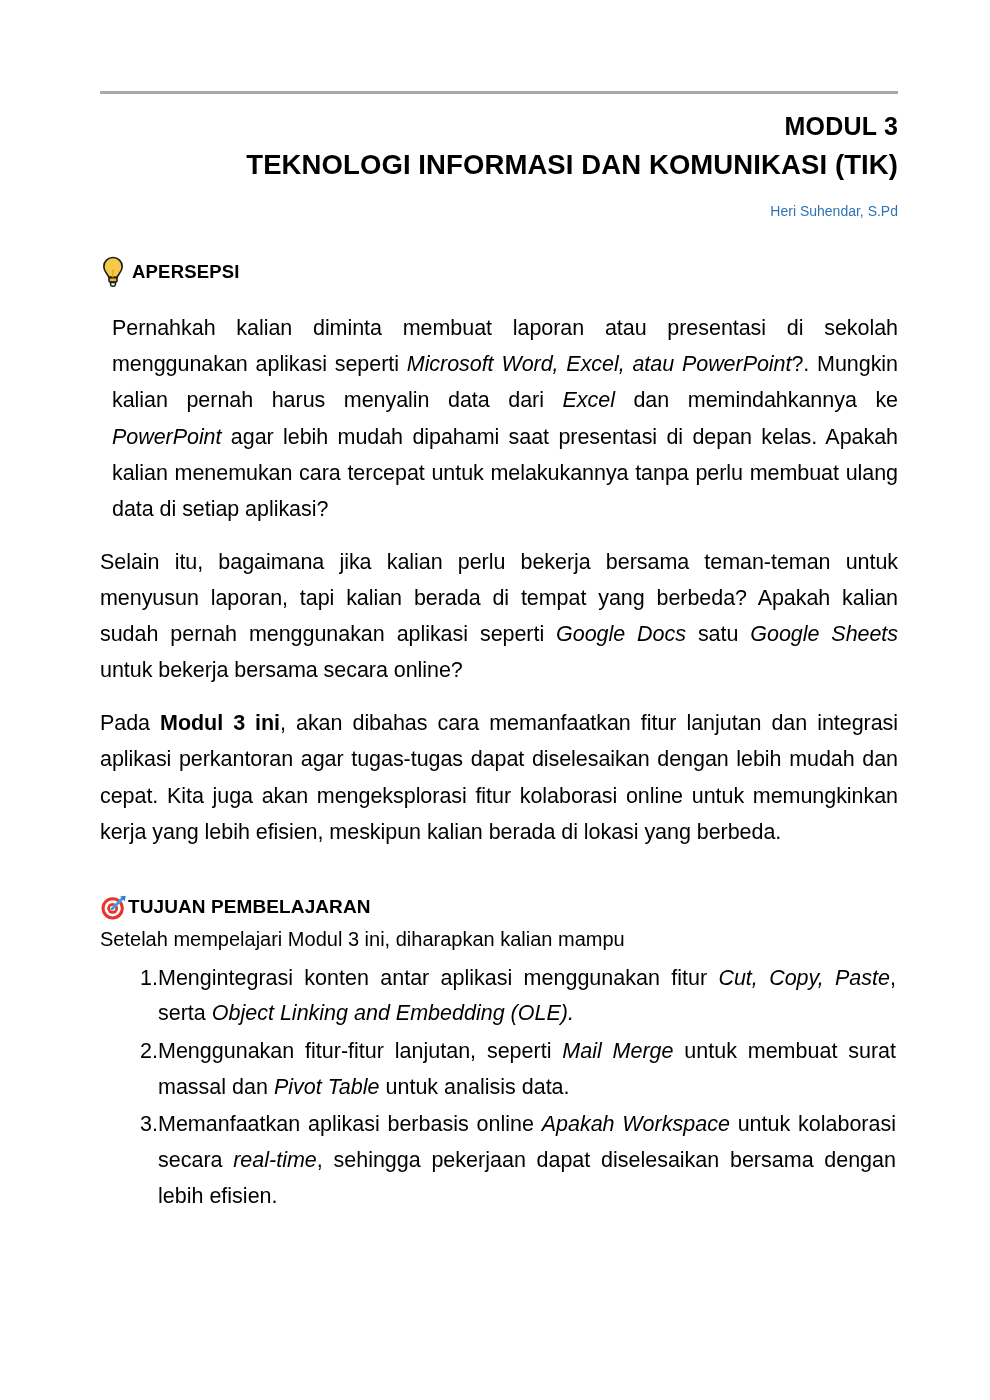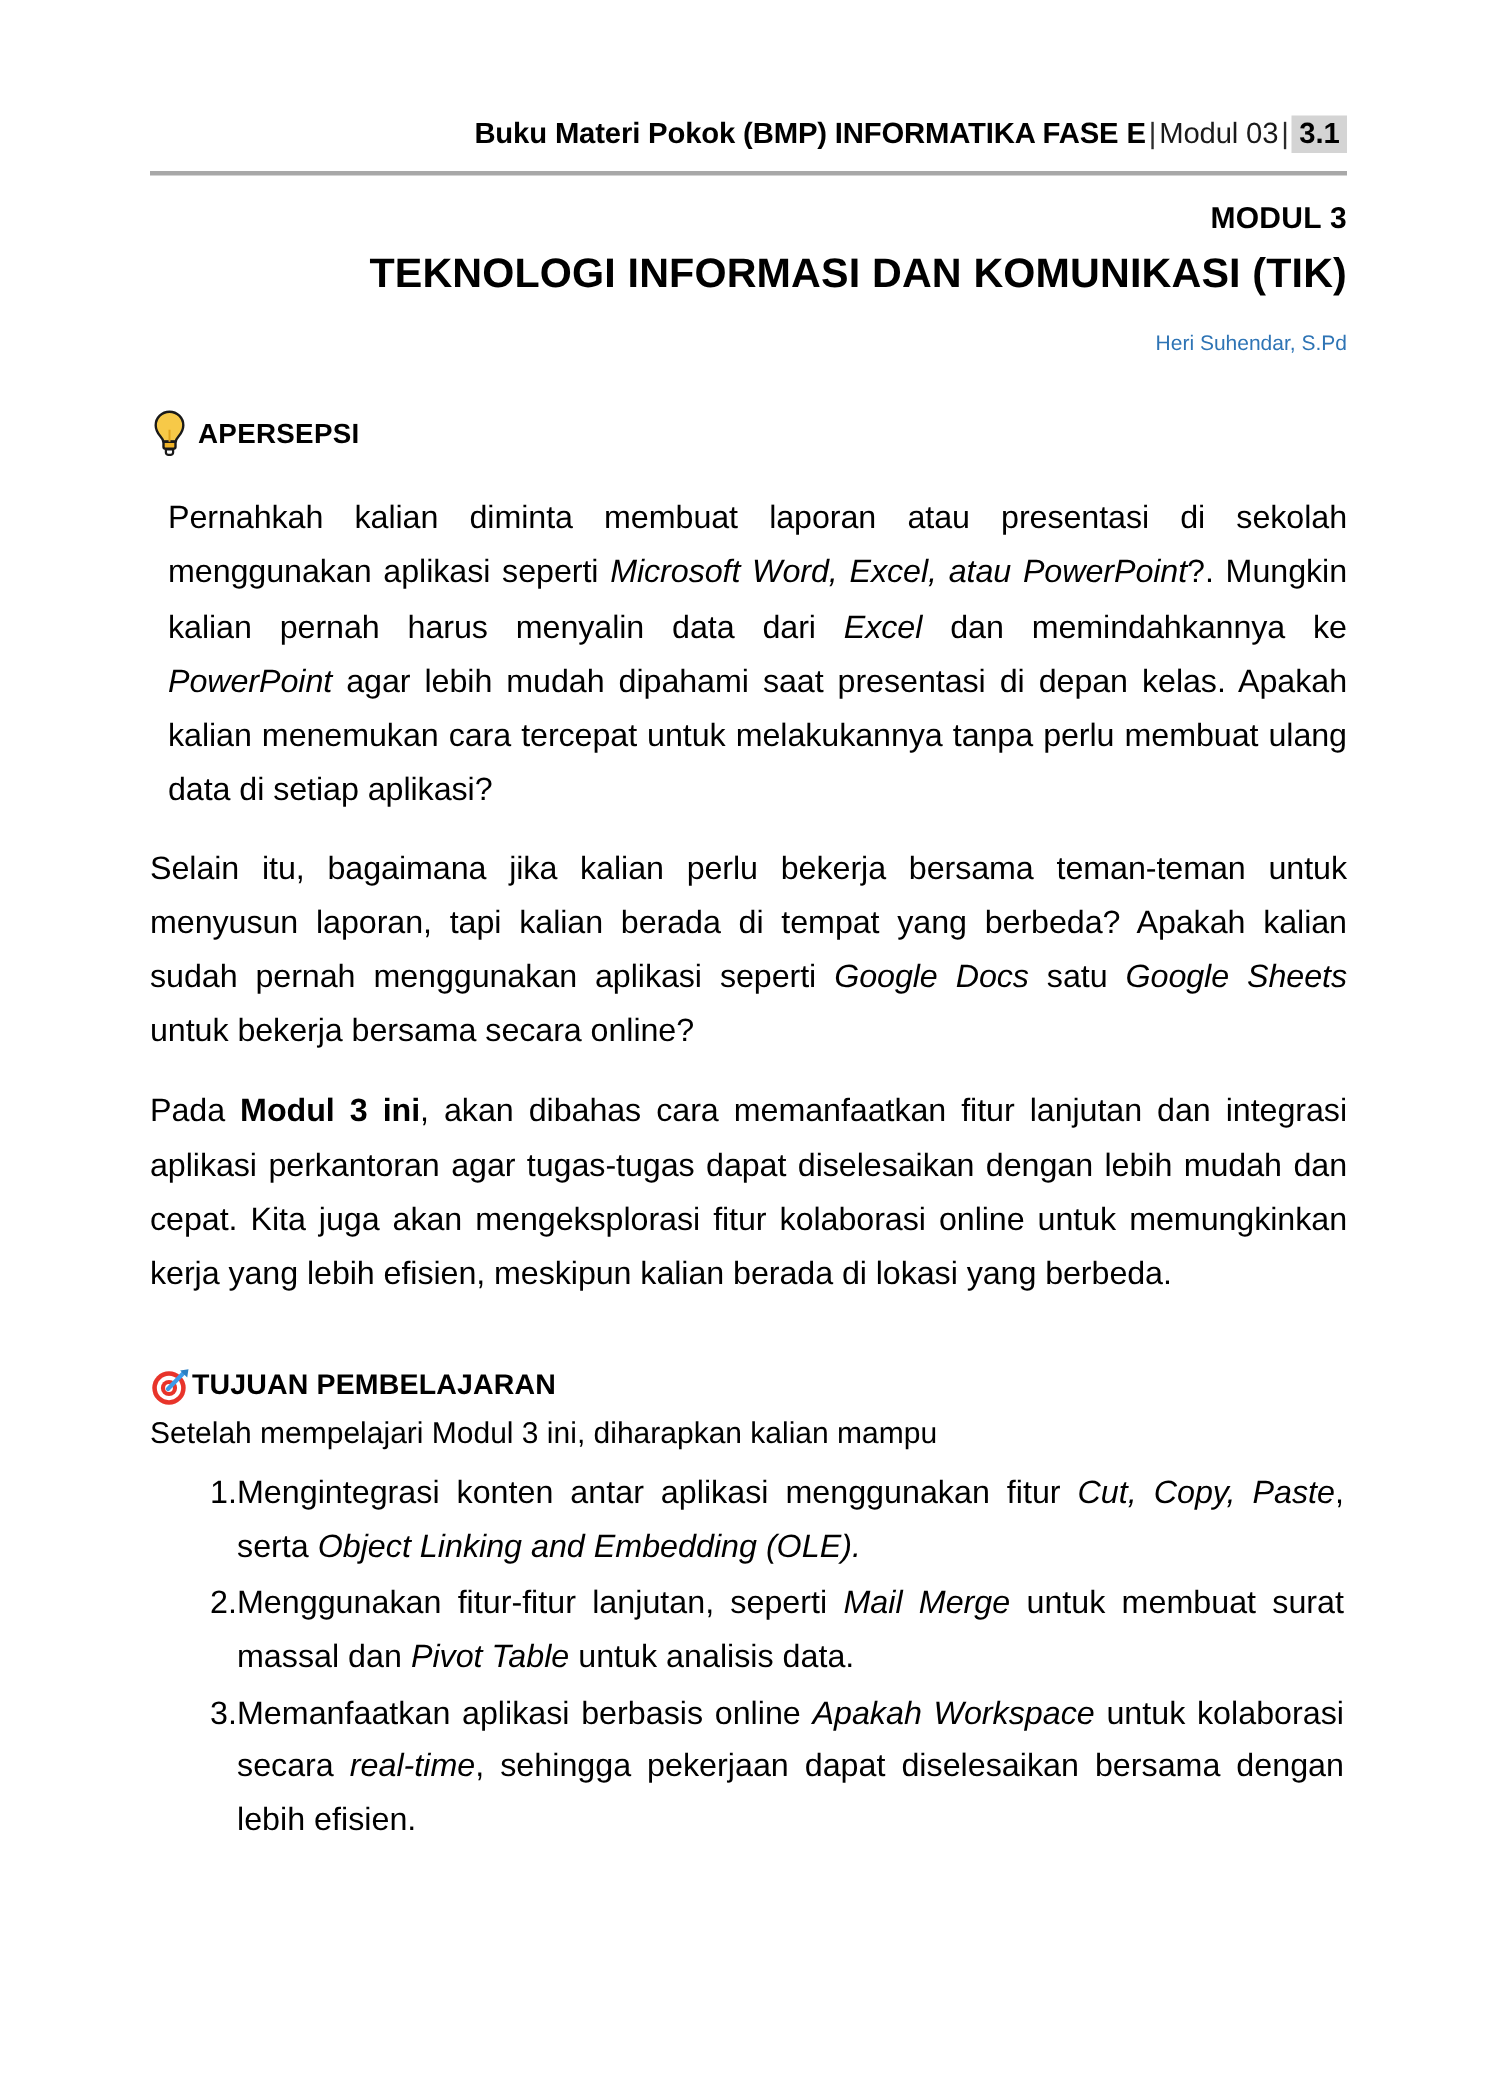--- a/index.html
+++ b/index.html
@@ -49,21 +49,21 @@
   }
 
   
   .title-block {
     text-align: right;
     margin-top: 17px;
   }
   .module-label {
     font-family: "Liberation Sans Narrow", "Liberation Sans", sans-serif;
     font-weight: bold;
-    font-size: 20px;
+    font-size: 25px;
     letter-spacing: 0.2px;
     line-height: 1.25;
   }
   .module-title {
     font-family: "Liberation Sans Narrow", "Liberation Sans", sans-serif;
     font-weight: bold;
     font-size: 27.5px;
     letter-spacing: 0.1px;
     line-height: 1.3;
     margin-top: 5px;
@@ -154,23 +154,20 @@
     text-justify: inter-word;
     padding-right: 2px;
   }
   .goal-text i { font-style: italic; }
 </style>
 </head>
 <body>
 
 <div class="page">
 
-  <div class="doc-header">
-    <span class="hdr-bold">Buku Materi Pokok (BMP) INFORMATIKA FASE E</span><span class="hdr-sep">|</span><span class="hdr-reg">Modul 03</span><span class="hdr-sep">|</span><span class="hdr-num">3.1</span>
-  </div>
   <div class="header-rule"></div>
 
   <div class="title-block">
     <div class="module-label">MODUL 3</div>
     <div class="module-title">TEKNOLOGI INFORMASI DAN KOMUNIKASI (TIK)</div>
     <div class="author">Heri Suhendar, S.Pd</div>
   </div>
 
   <div class="section-head">
     <svg class="icon-bulb" viewBox="0 0 26 32">

